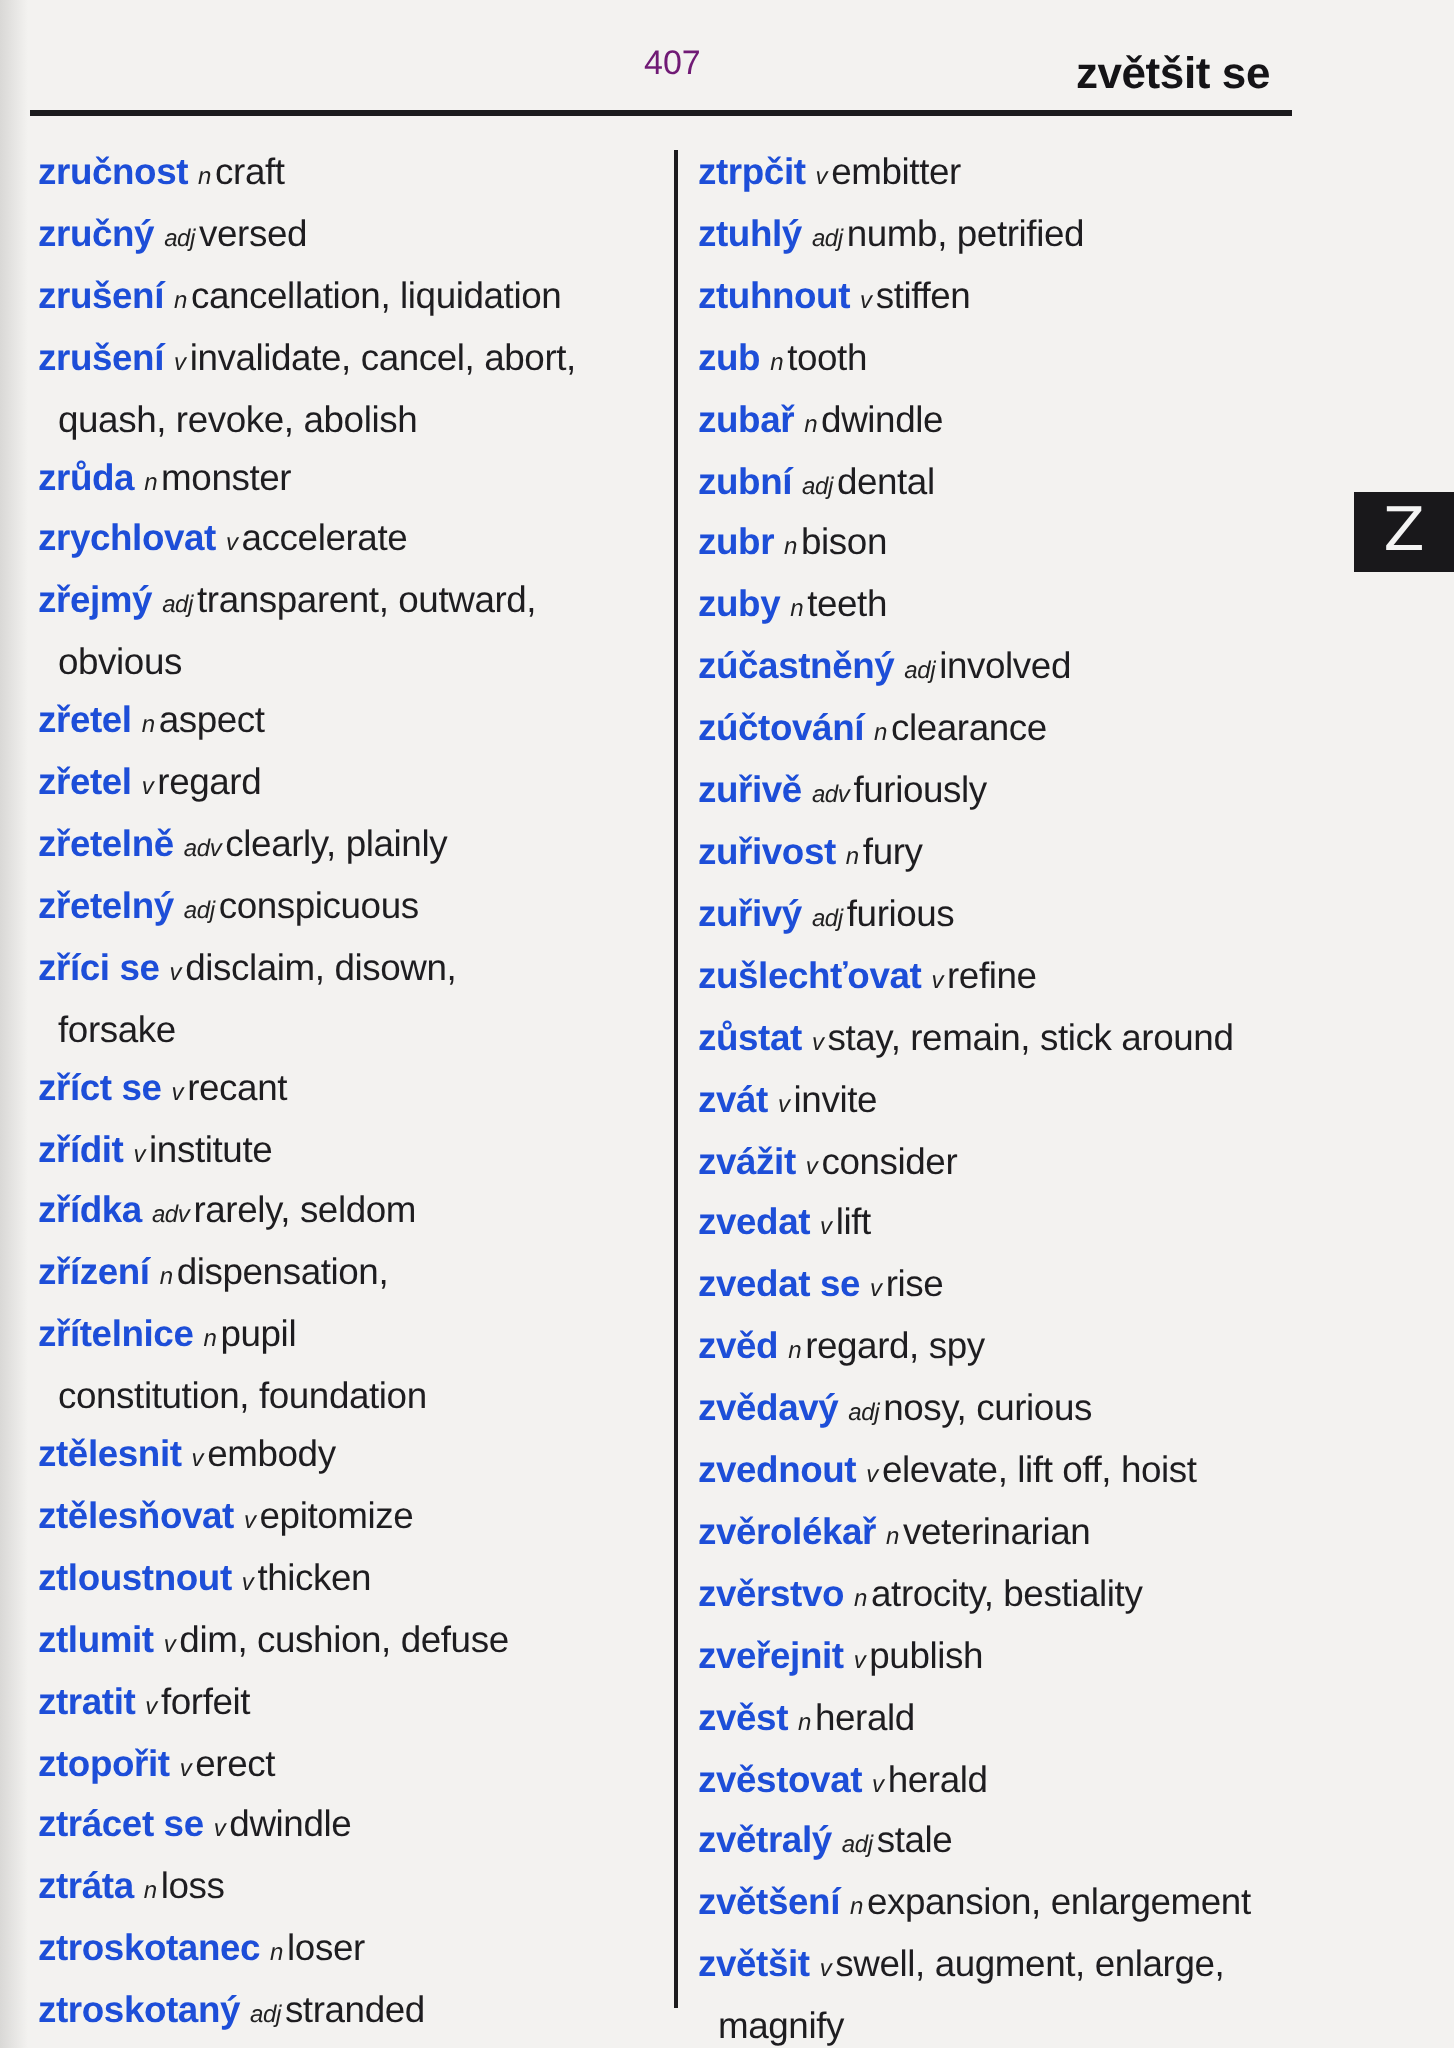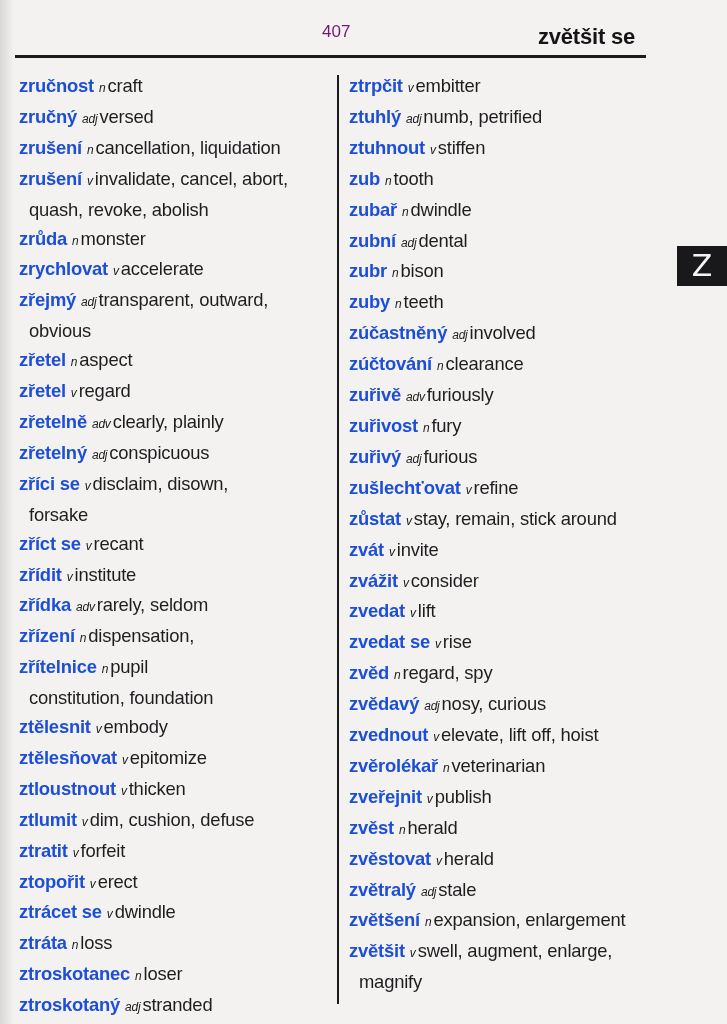--- a/index.html
+++ b/index.html
@@ -162,20 +162,21 @@
     <div class="entry"><span class="headword">zušlechťovat</span><span class="pos">v</span><span class="gloss">refine</span></div>
     <div class="entry"><span class="headword">zůstat</span><span class="pos">v</span><span class="gloss">stay, remain, stick around</span></div>
     <div class="entry"><span class="headword">zvát</span><span class="pos">v</span><span class="gloss">invite</span></div>
     <div class="entry"><span class="headword">zvážit</span><span class="pos">v</span><span class="gloss">consider</span></div>
     <div class="entry"><span class="headword">zvedat</span><span class="pos">v</span><span class="gloss">lift</span></div>
     <div class="entry"><span class="headword">zvedat se</span><span class="pos">v</span><span class="gloss">rise</span></div>
     <div class="entry"><span class="headword">zvěd</span><span class="pos">n</span><span class="gloss">regard, spy</span></div>
     <div class="entry"><span class="headword">zvědavý</span><span class="pos">adj</span><span class="gloss">nosy, curious</span></div>
     <div class="entry"><span class="headword">zvednout</span><span class="pos">v</span><span class="gloss">elevate, lift off, hoist</span></div>
     <div class="entry"><span class="headword">zvěrolékař</span><span class="pos">n</span><span class="gloss">veterinarian</span></div>
+    <div class="entry"><span class="headword">zvěrstvo</span><span class="pos">n</span><span class="gloss">atrocity, bestiality</span></div>
     <div class="entry"><span class="headword">zveřejnit</span><span class="pos">v</span><span class="gloss">publish</span></div>
     <div class="entry"><span class="headword">zvěst</span><span class="pos">n</span><span class="gloss">herald</span></div>
     <div class="entry"><span class="headword">zvěstovat</span><span class="pos">v</span><span class="gloss">herald</span></div>
     <div class="entry"><span class="headword">zvětralý</span><span class="pos">adj</span><span class="gloss">stale</span></div>
     <div class="entry"><span class="headword">zvětšení</span><span class="pos">n</span><span class="gloss">expansion, enlargement</span></div>
     <div class="entry"><span class="headword">zvětšit</span><span class="pos">v</span><span class="gloss">swell, augment, enlarge,</span></div>
     <div class="cont">magnify</div>
   </div>
 
 <div class="thumb-tab">Z</div>

